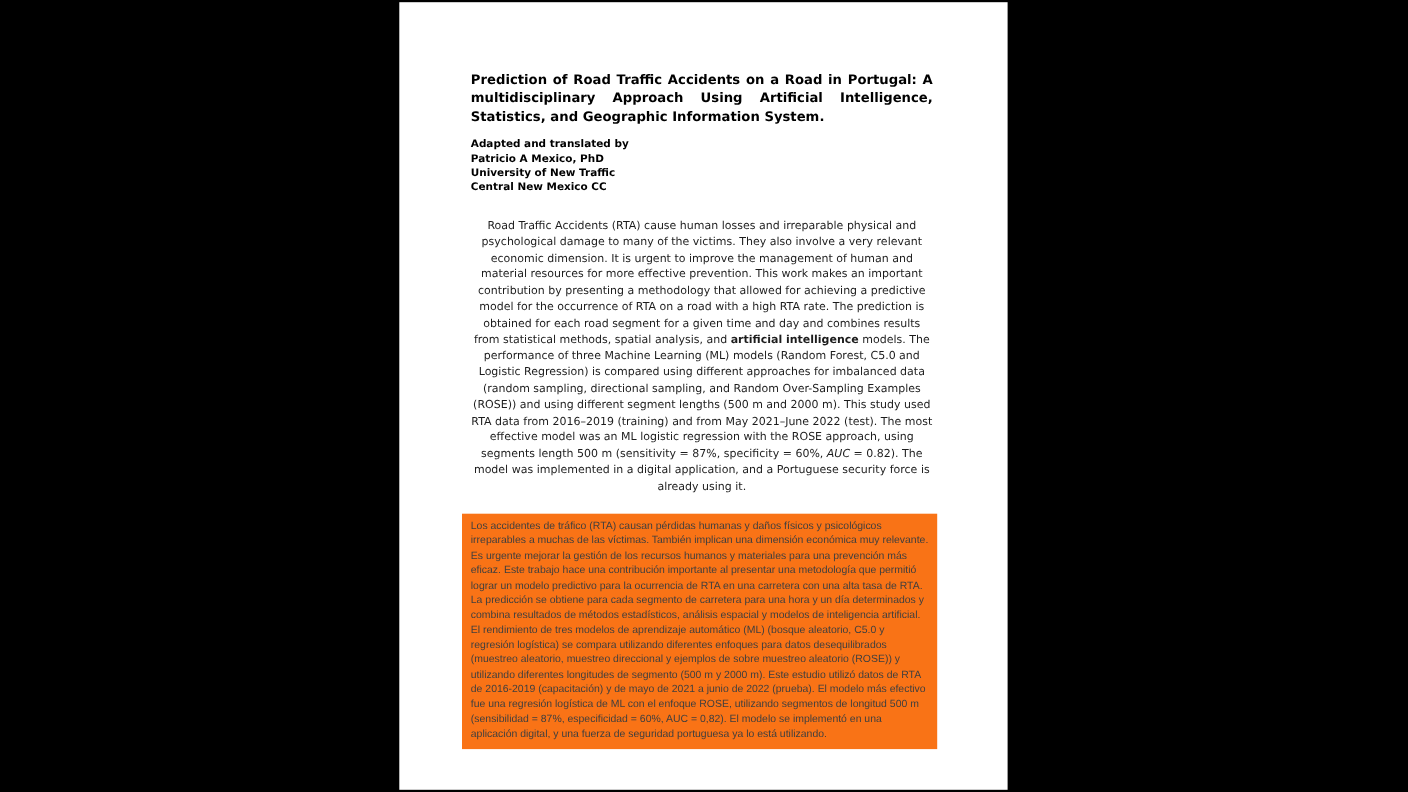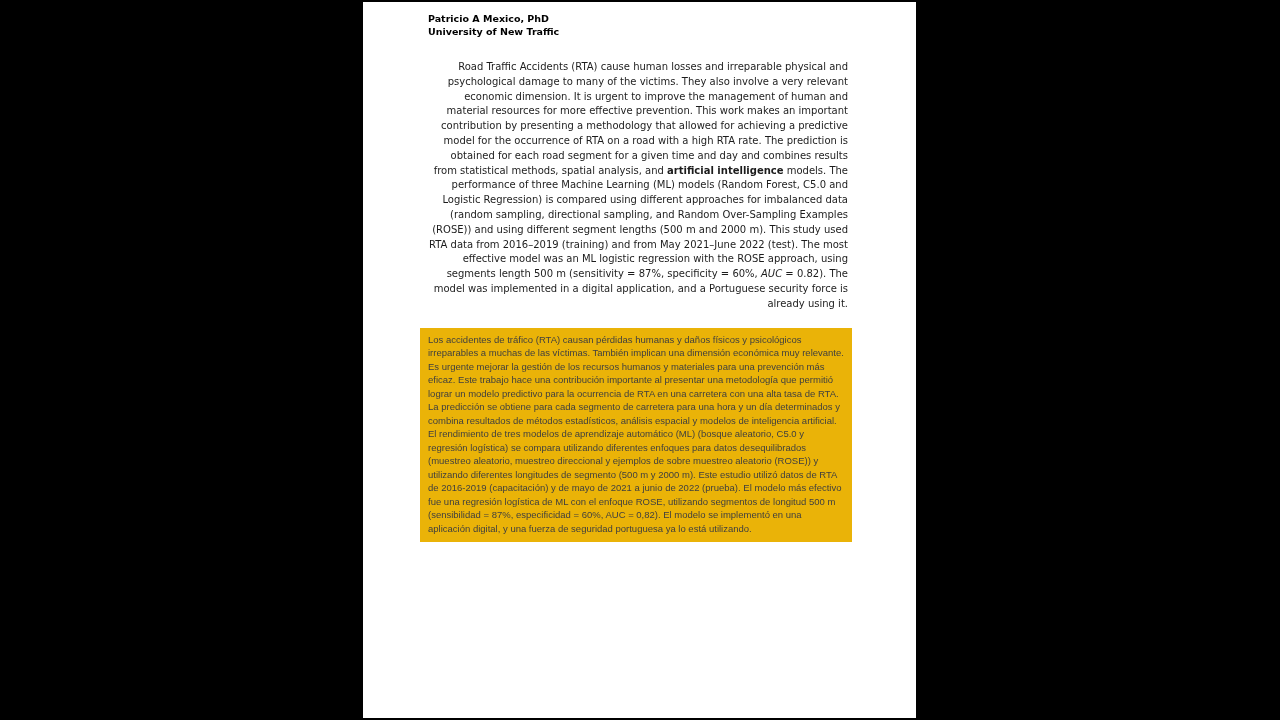--- a/index.html
+++ b/index.html
@@ -43,50 +43,53 @@
     font-weight: bold;
     line-height: 13px;
     color: #000000;
   }
   .abstract-en {
     margin: 22px 68px 0 65px;
     font-family: "DejaVu Sans", sans-serif;
     font-size: 10px;
     line-height: 14.8px;
     color: #1c1c1c;
-    text-align: right;
+    text-align: center;
   }
   .abstract-es {
     margin: 16px 0 0 57px;
     width: 432px;
     box-sizing: border-box;
     padding: 5px 8px 7px 8px;
-    background: #eab308;
+    background: #f97316;
   }
   .abstract-es p {
     margin: 0;
     font-family: "Liberation Sans", sans-serif;
     font-size: 9.5px;
     line-height: 13.5px;
     color: #3f3f3f;
     text-align: left;
   }
 </style>
 </head>
 <body>
 
 <div class="letterbox left"></div>
 <div class="letterbox right"></div>
 
 <div class="page">
 
+  <h1 class="title">Prediction of Road Traffic Accidents on a Road in Portugal: A multidisciplinary Approach Using Artificial Intelligence, Statistics, and Geographic Information System.</h1>
 
   <div class="byline">
+    <div>Adapted and translated by</div>
     <div>Patricio A Mexico, PhD</div>
     <div>University of New Traffic</div>
+    <div>Central New Mexico CC</div>
   </div>
 
   <p class="abstract-en"><span>Road Traffic Accidents (RTA) cause human losses and irreparable physical and psychological damage to many of the victims. They also involve a very relevant economic dimension. It is urgent to improve the management of human and material resources for more effective prevention. This work makes an important contribution by presenting a methodology that allowed for achieving a predictive model for the occurrence of RTA on a road with a high RTA rate. The prediction is obtained for each road segment for a given time and day and combines results from statistical methods, spatial analysis, and </span><strong>artificial intelligence</strong><span> models. The performance of three Machine Learning (ML) models (Random Forest, C5.0 and Logistic Regression) is compared using different approaches for imbalanced data (random sampling, directional sampling, and Random Over-Sampling Examples (ROSE)) and using different segment lengths (500 m and 2000 m). This study used RTA data from 2016–2019 (training) and from May 2021–June 2022 (test). The most effective model was an ML logistic regression with the ROSE approach, using segments length 500 m (sensitivity = 87%, specificity = 60%, </span><em>AUC</em><span> = 0.82). The model was implemented in a digital application, and a Portuguese security force is already using it.</span></p>
 
   <div class="abstract-es">
     <p>Los accidentes de tráfico (RTA) causan pérdidas humanas y daños físicos y psicológicos irreparables a muchas de las víctimas. También implican una dimensión económica muy relevante. Es urgente mejorar la gestión de los recursos humanos y materiales para una prevención más eficaz. Este trabajo hace una contribución importante al presentar una metodología que permitió lograr un modelo predictivo para la ocurrencia de RTA en una carretera con una alta tasa de RTA. La predicción se obtiene para cada segmento de carretera para una hora y un día determinados y combina resultados de métodos estadísticos, análisis espacial y modelos de inteligencia artificial. El rendimiento de tres modelos de aprendizaje automático (ML) (bosque aleatorio, C5.0 y regresión logística) se compara utilizando diferentes enfoques para datos desequilibrados (muestreo aleatorio, muestreo direccional y ejemplos de sobre muestreo aleatorio (ROSE)) y utilizando diferentes longitudes de segmento (500 m y 2000 m). Este estudio utilizó datos de RTA de 2016-2019 (capacitación) y de mayo de 2021 a junio de 2022 (prueba). El modelo más efectivo fue una regresión logística de ML con el enfoque ROSE, utilizando segmentos de longitud 500 m (sensibilidad = 87%, especificidad = 60%, AUC = 0,82). El modelo se implementó en una aplicación digital, y una fuerza de seguridad portuguesa ya lo está utilizando.</p>
   </div>
 
 </div>
 

